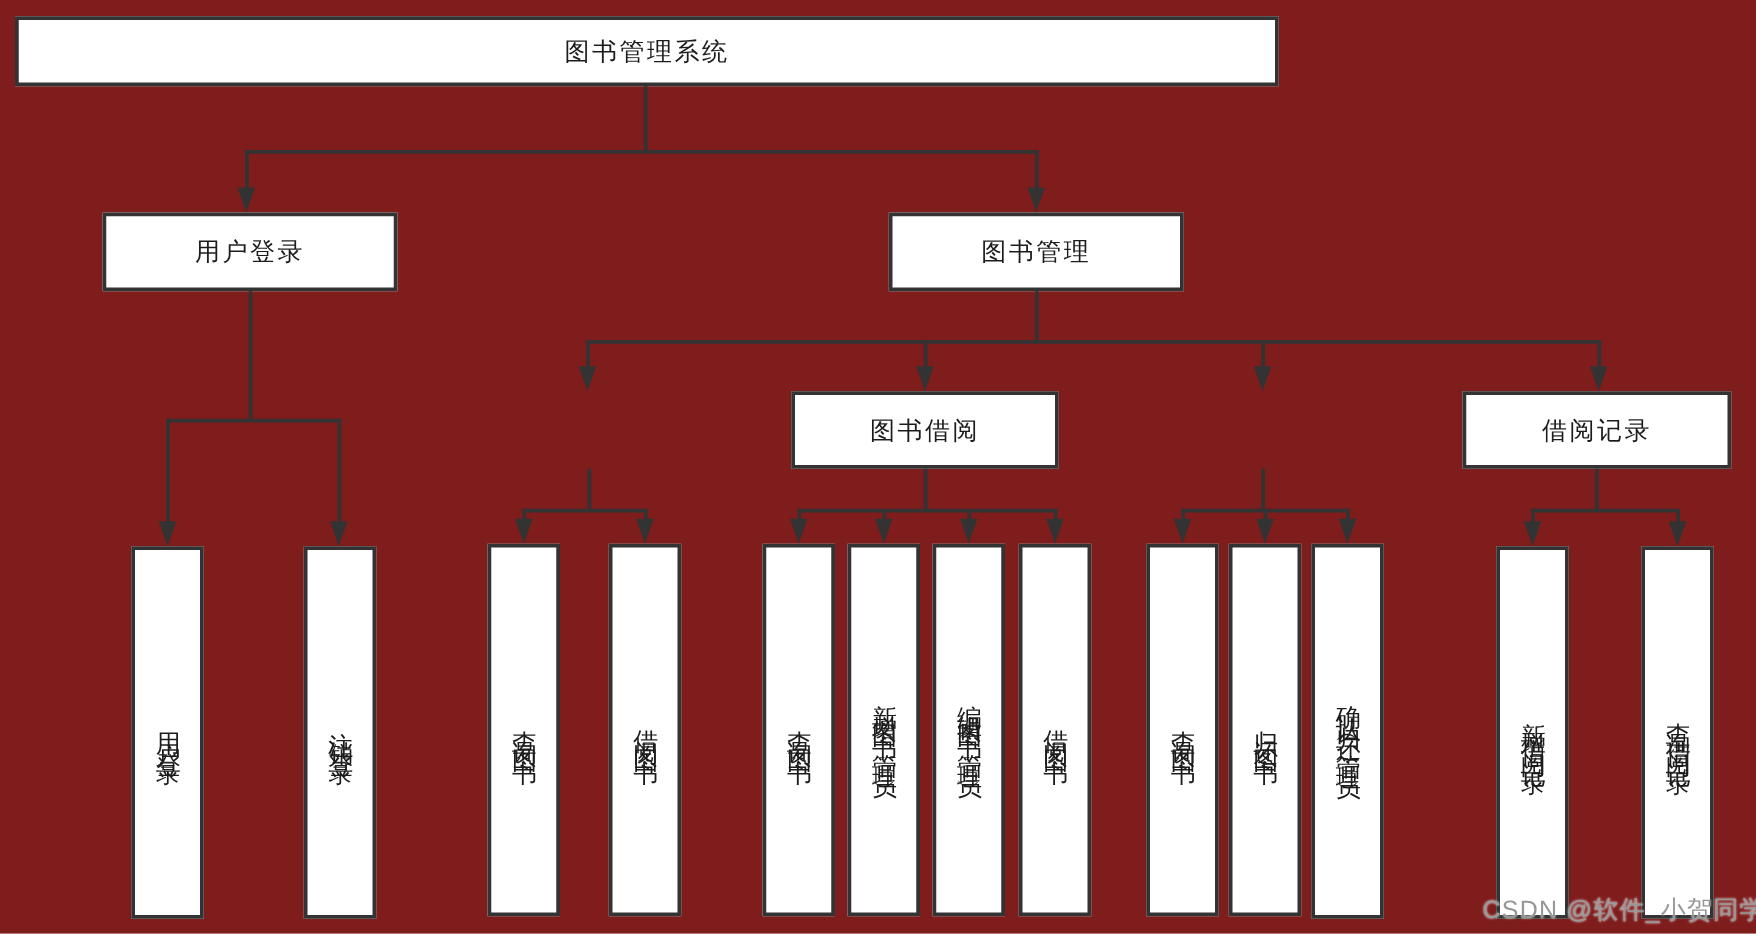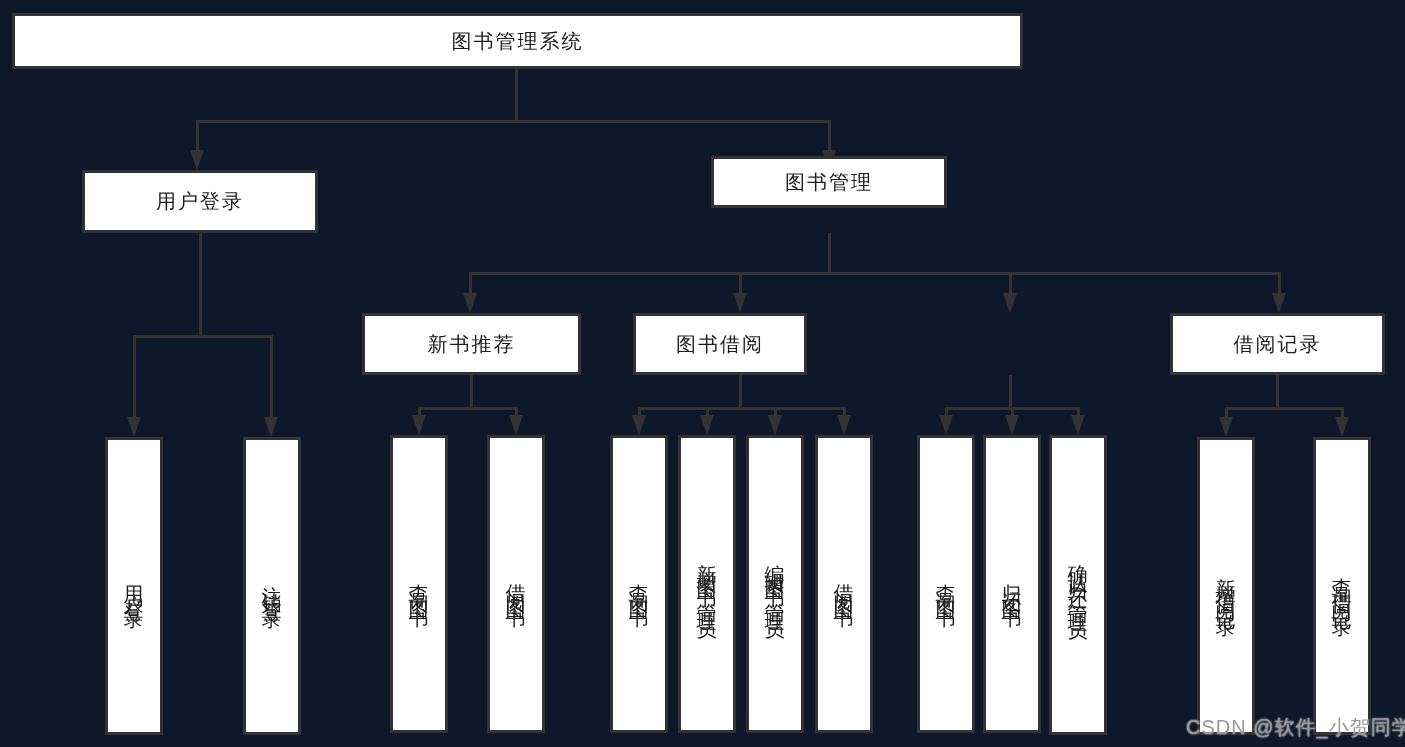--- a/index.html
+++ b/index.html
@@ -1,17 +1,17 @@
 <!DOCTYPE html>
 <html><head>
 <meta charset="utf-8">
 <style>
   html,body{margin:0;padding:0;background:#fff;}
   .stage{
-    position:relative;width:1405px;height:747px;background:#0f172a;overflow:hidden;
+    position:relative;width:1405px;height:747px;background:#7f1d1d;overflow:hidden;
     font-family:"Liberation Sans","DejaVu Sans",sans-serif;color:#1c1c1c;
   }
   .hbox{
     position:absolute;box-sizing:border-box;border:3px solid #333;background:#fff;
     display:flex;align-items:center;justify-content:center;
     font-size:20px;letter-spacing:2px;white-space:nowrap;
   }
   .vbox{
     position:absolute;box-sizing:border-box;border:3px solid #333;background:#fff;
     display:flex;align-items:center;justify-content:center;
@@ -45,21 +45,21 @@
   <div class="lv" style="left:515px;top:69px;height:53px;"></div>
   <div class="lh" style="left:196px;top:120px;width:634px;"></div>
   <div class="lv" style="left:196px;top:120px;height:32px;"></div>
   <div class="arr" style="left:190px;top:150px;"></div>
   <div class="lv" style="left:828px;top:120px;height:32px;"></div>
   <div class="arr" style="left:822px;top:150px;"></div>
 
   <div class="hbox" style="left:82px;top:170px;width:236px;height:63px;">
     <span>用户登录</span>
   </div>
-  <div class="hbox" style="left:711px;top:156px;width:236px;height:52px;text-align:right;">
+  <div class="hbox" style="left:711px;top:170px;width:236px;height:63px;text-align:right;">
     <span>图书管理</span>
   </div>
 
   <div class="lv" style="left:199px;top:233px;height:104px;"></div>
   <div class="lh" style="left:133px;top:335px;width:140px;"></div>
   <div class="lv" style="left:133px;top:335px;height:82px;"></div>
   <div class="arr" style="left:127px;top:417px;"></div>
   <div class="lv" style="left:270px;top:335px;height:82px;"></div>
   <div class="arr" style="left:264px;top:417px;"></div>
 
@@ -67,24 +67,21 @@
   <div class="lh" style="left:469px;top:272px;width:812px;"></div>
   <div class="lv" style="left:469px;top:272px;height:21px;"></div>
   <div class="arr" style="left:463px;top:293px;"></div>
   <div class="lv" style="left:739px;top:272px;height:21px;"></div>
   <div class="arr" style="left:733px;top:293px;"></div>
   <div class="lv" style="left:1009px;top:272px;height:21px;"></div>
   <div class="arr" style="left:1003px;top:293px;"></div>
   <div class="lv" style="left:1278px;top:272px;height:21px;"></div>
   <div class="arr" style="left:1272px;top:293px;"></div>
 
-  <div class="hbox" style="left:362px;top:313px;width:219px;height:62px;">
-    <span>新书推荐</span>
-  </div>
-  <div class="hbox" style="left:633px;top:313px;width:174px;height:62px;">
+  <div class="hbox" style="left:633px;top:313px;width:214px;height:62px;">
     <span>图书借阅</span>
   </div>
   <div class="hbox" style="left:1170px;top:313px;width:215px;height:62px;">
     <span>借阅记录</span>
   </div>
 
   <div class="lv" style="left:470px;top:375px;height:34px;"></div>
   <div class="lh" style="left:418px;top:407px;width:100px;"></div>
   <div class="lv" style="left:418px;top:407px;height:10px;"></div>
   <div class="arr" style="left:412px;top:415px;"></div>

